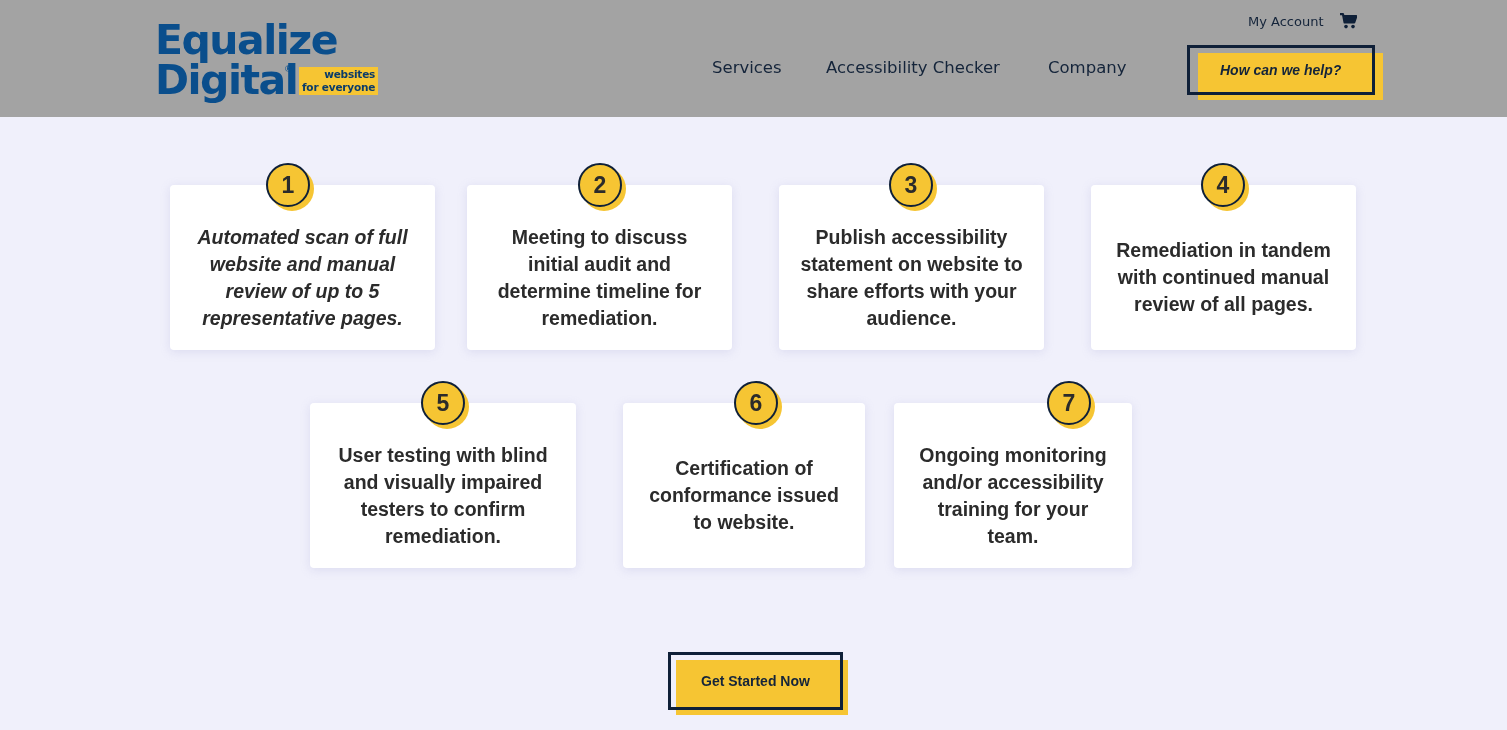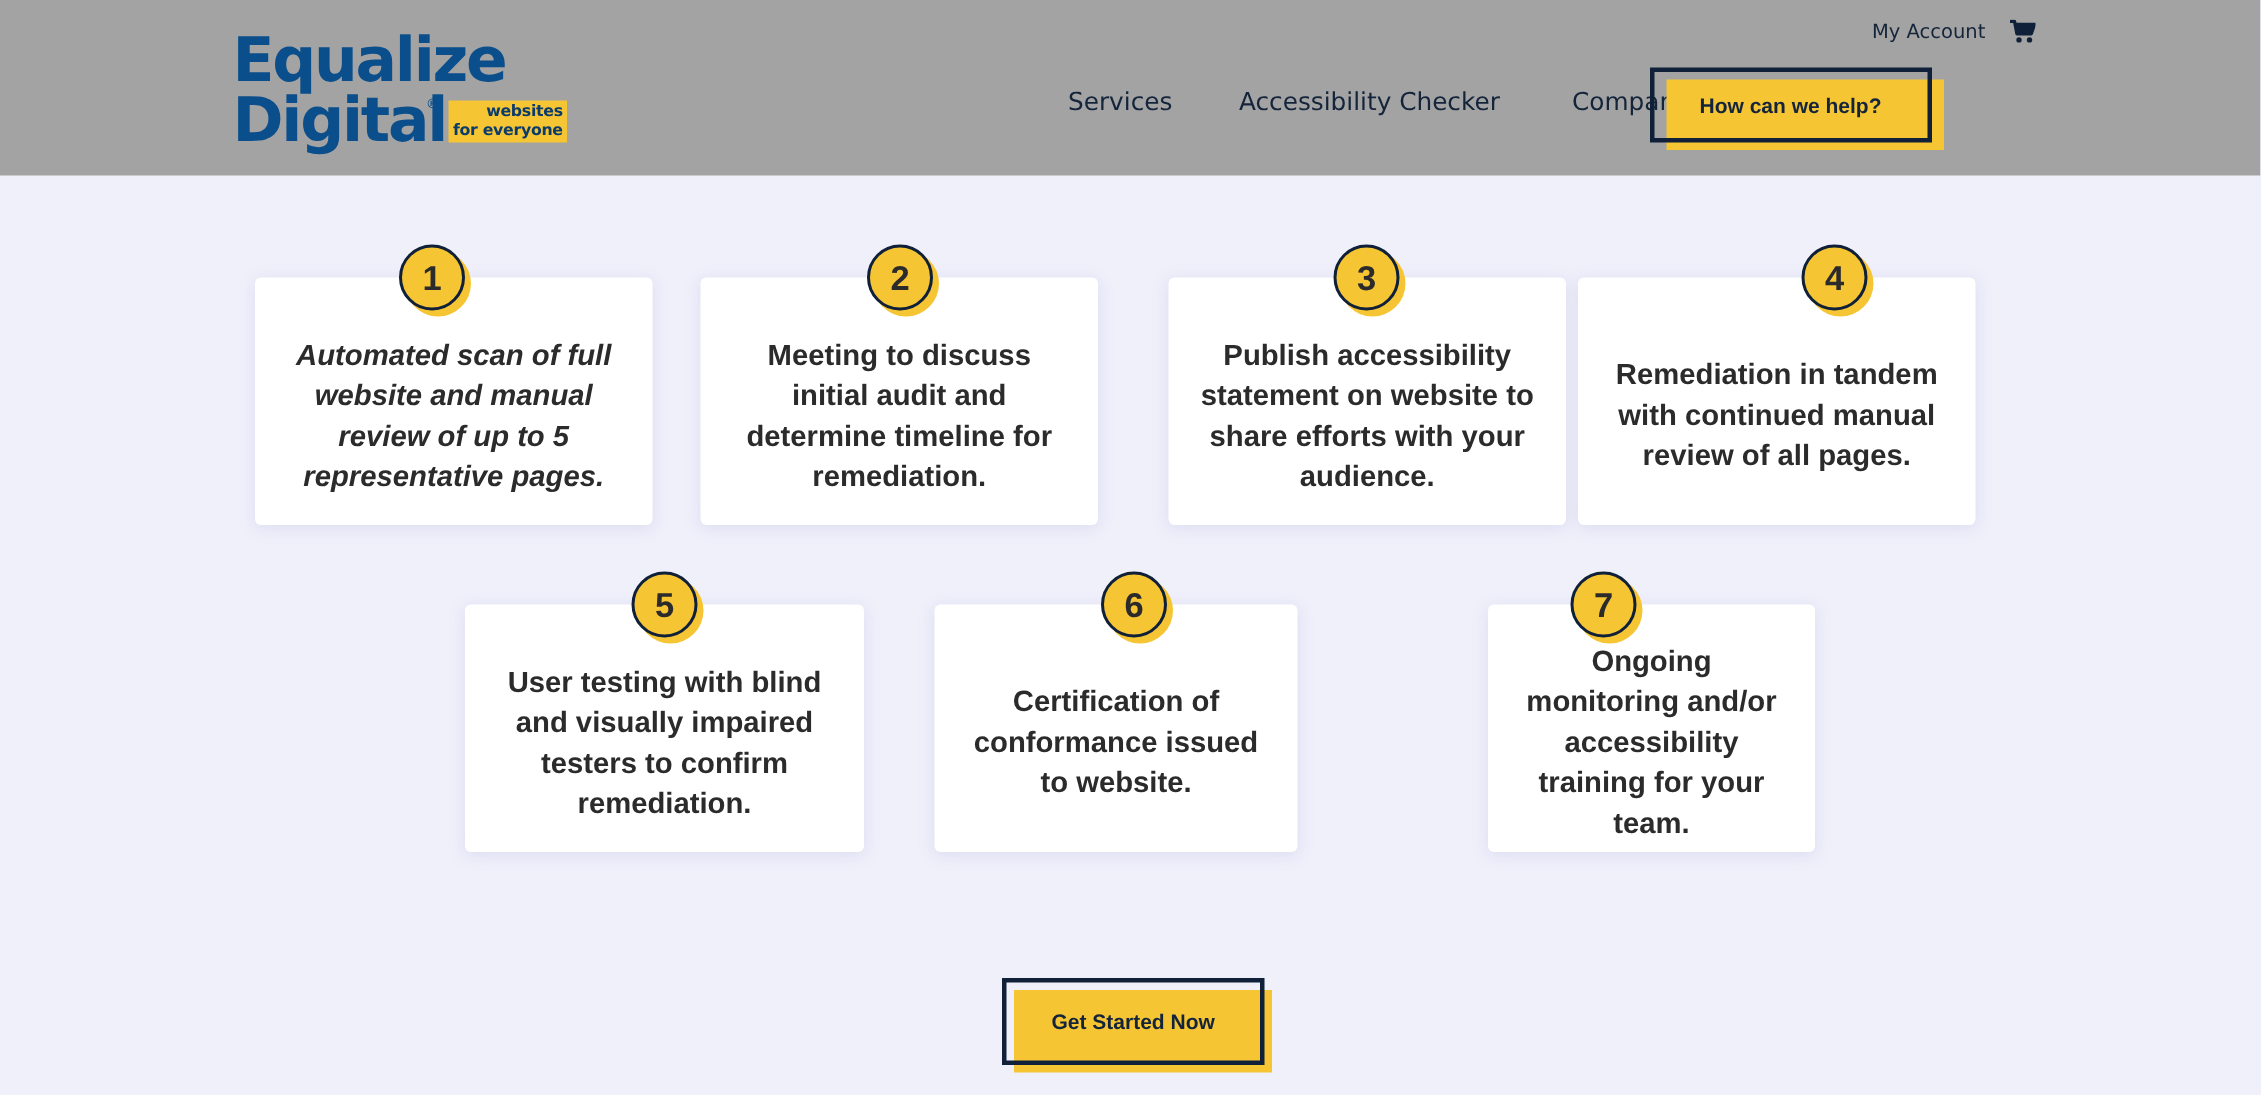--- a/index.html
+++ b/index.html
@@ -54,21 +54,21 @@
       <circle cx="13" cy="13.6" r="1.8" fill="#0f2038"></circle>
     </svg>
   </a>
 
   <nav class="nav">
     <a class="nav-item" style="left:712px">Services</a>
     <a class="nav-item" style="left:826px">Accessibility Checker</a>
     <a class="nav-item" style="left:1048px">Company</a>
   </nav>
 
-  <a class="btn-wrap" style="left:1100px; top:45px; width:196px; height:55px;">
+  <a class="btn-wrap" style="left:1187px; top:45px; width:196px; height:55px;font-style:italic;">
     <span class="btn-shadow" style="left:11px; top:8px; width:185px; height:47px;"></span>
     <span class="btn-frame" style="left:0; top:0; width:188px; height:50px;"></span>
     <span class="btn-label" style="left:33px; top:17px;">How can we help?</span>
   </a>
 </header>
 
 <main>
 
   <div class="card" style="left:170px; top:185px;font-style:italic;">
     <p class="card-text">Automated scan of full website and manual review of up to 5 representative pages.</p>
@@ -87,21 +87,21 @@
   </div>
 
   <div class="card" style="left:779px; top:185px;">
     <p class="card-text">Publish accessibility statement on website to share efforts with your audience.</p>
   </div>
   <div class="badge" style="left:889px; top:163px;">
     <span class="badge-shadow"></span>
     <span class="badge-circle">3</span>
   </div>
 
-  <div class="card" style="left:1052px; top:185px;">
+  <div class="card" style="left:1091px; top:185px;">
     <p class="card-text">Remediation in tandem with continued manual review of all pages.</p>
   </div>
   <div class="badge" style="left:1201px; top:163px;">
     <span class="badge-shadow"></span>
     <span class="badge-circle">4</span>
   </div>
 
   <div class="card" style="left:310px; top:403px; width:266px;">
     <p class="card-text">User testing with blind and visually impaired testers to confirm remediation.</p>
   </div>
@@ -111,21 +111,21 @@
   </div>
 
   <div class="card" style="left:623px; top:403px; width:242px;">
     <p class="card-text">Certification of conformance issued to website.</p>
   </div>
   <div class="badge" style="left:734px; top:381px;">
     <span class="badge-shadow"></span>
     <span class="badge-circle">6</span>
   </div>
 
-  <div class="card" style="left:992px; top:403px; width:218px;">
+  <div class="card" style="left:894px; top:403px; width:238px;">
     <p class="card-text">Ongoing monitoring and/or accessibility training for your team.</p>
   </div>
   <div class="badge" style="left:1047px; top:381px;">
     <span class="badge-shadow"></span>
     <span class="badge-circle">7</span>
   </div>
 
   <a class="btn-wrap" style="left:668px; top:652px; width:148px; height:63px;">
     <span class="btn-shadow" style="left:8px; top:8px; width:172px; height:55px;"></span>
     <span class="btn-frame" style="left:0; top:0; width:175px; height:58px;"></span>

